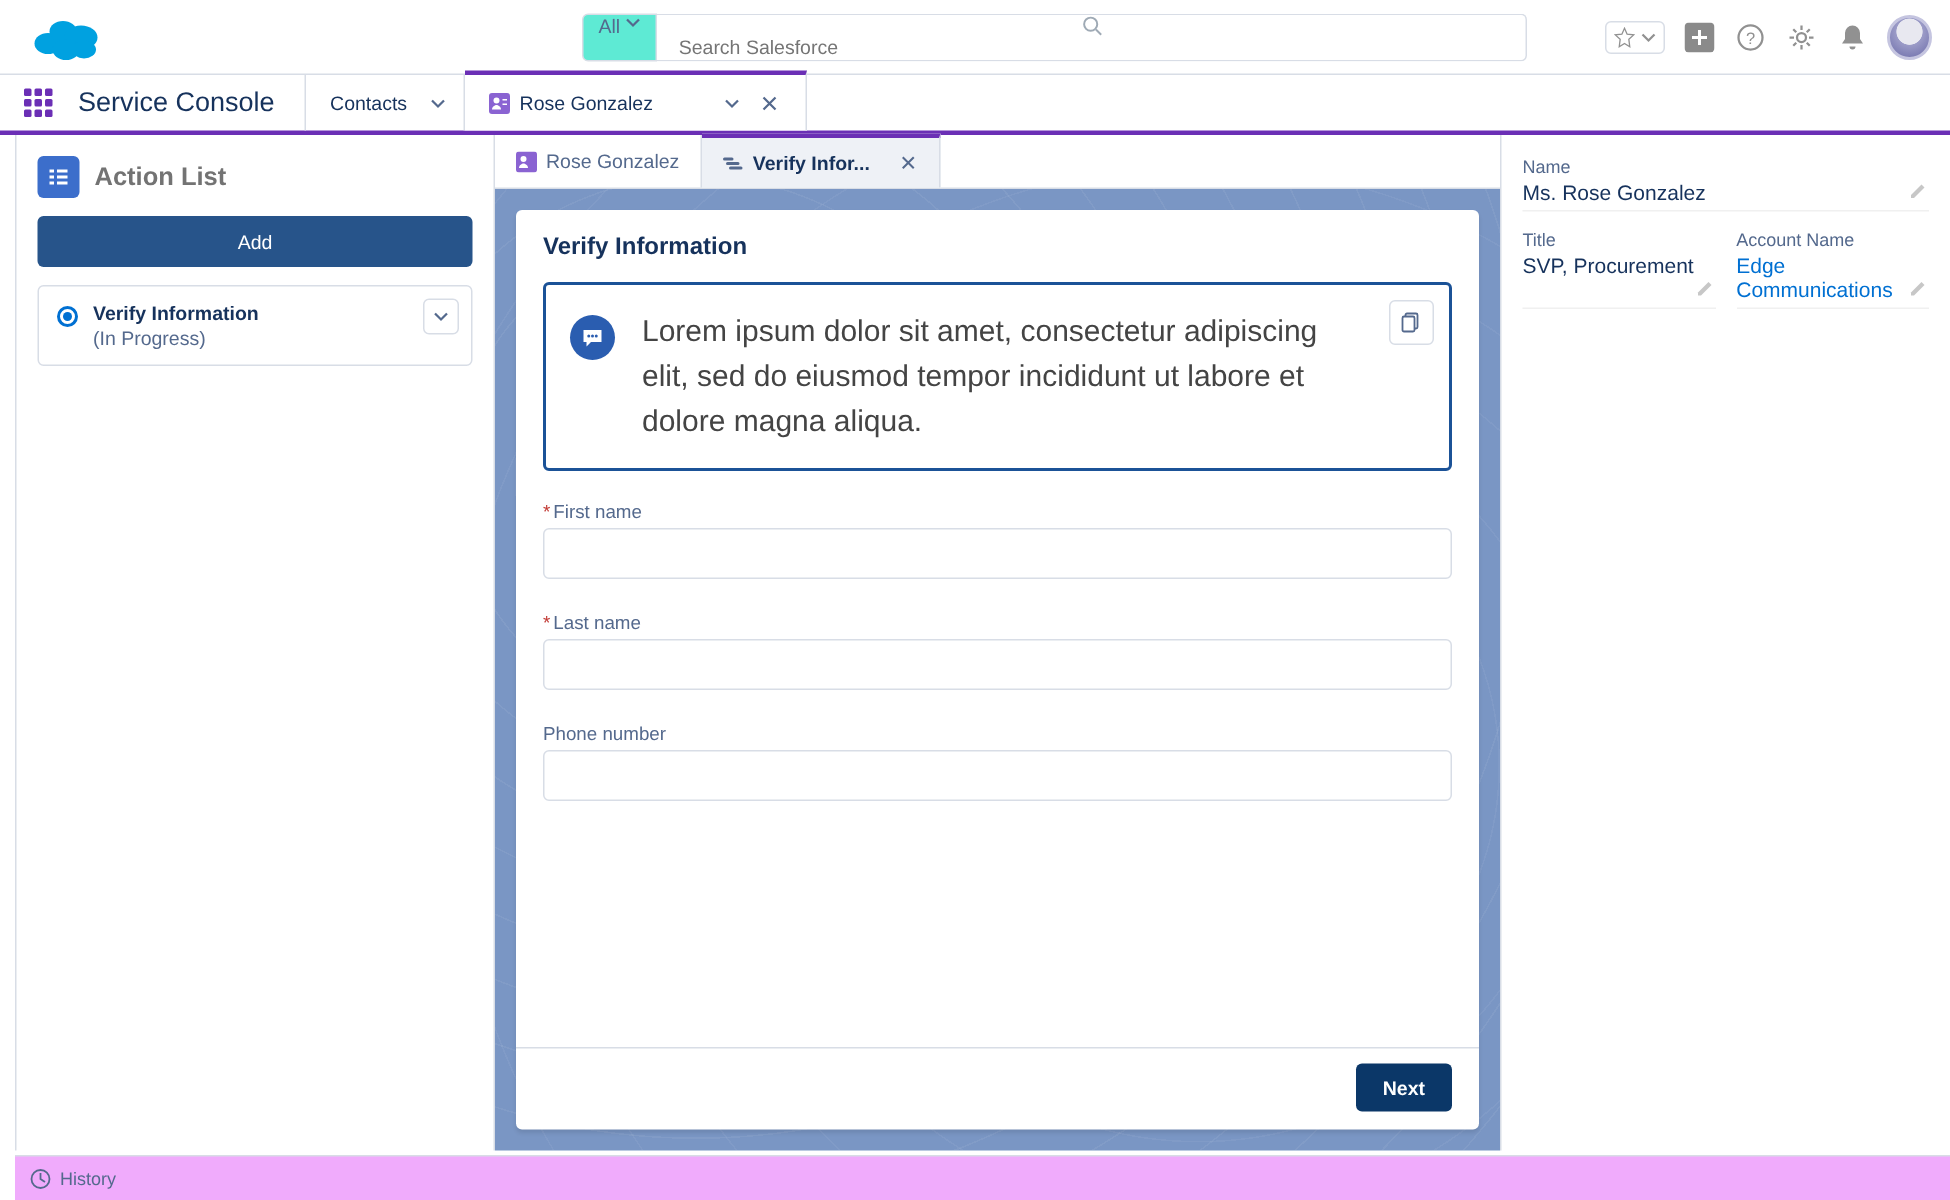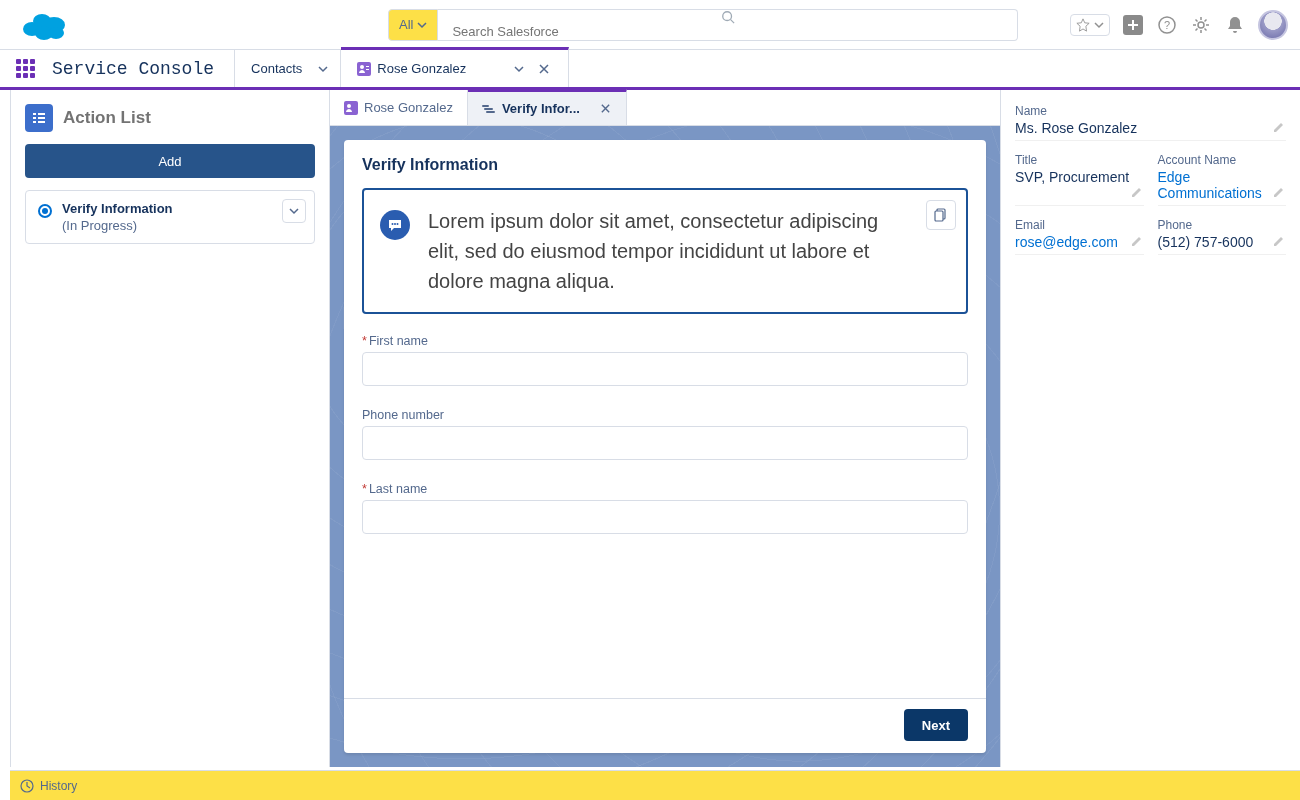--- a/index.html
+++ b/index.html
@@ -3,34 +3,34 @@
 <meta charset="utf-8">
 <style>
 * { box-sizing: border-box; margin: 0; padding: 0; }
 body { font-family: "Salesforce Sans", Arial, sans-serif; font-size: 13px; color: #16325c; background: #fff; width: 1300px; height: 800px; overflow: hidden; position: relative; }
 
 
 .global-header { height: 50px; border-bottom: 1px solid #d8dde6; display: flex; align-items: center; padding: 0 12px; }
 .logo { width: 48px; height: 32px; margin-right: 20px; margin-left: 8px; }
 .logo svg { width: 100%; height: 100%; }
 .search-wrap { display: flex; align-items: center; margin-left: 300px; }
-.scope-btn { height: 32px; border: 1px solid #d8dde6; border-radius: 4px 0 0 4px; background: #fde047; padding: 0 10px; display: flex; align-items: center; gap: 4px; cursor: pointer; font-size: 13px; color: #54698d; }
+.scope-btn { height: 32px; border: 1px solid #d8dde6; border-radius: 4px 0 0 4px; background: #5eead4; padding: 0 10px; display: flex; gap: 4px; cursor: pointer; font-size: 13px; color: #54698d; }
 .search-box { height: 32px; width: 580px; border: 1px solid #d8dde6; border-left: none; border-radius: 0 4px 4px 0; display: flex; align-items: center; padding: 0 10px; flex-direction: column; }
 .search-box input { border: none; outline: none; width: 100%; font-size: 13px; color: #54698d; margin-left: 8px; }
 .header-right { margin-left: auto; display: flex; align-items: center; gap: 12px; }
 .hicon { width: 22px; height: 22px; color: #919191; cursor: pointer; display: flex; align-items: center; justify-content: center; }
 .favorites-box { border: 1px solid #d8dde6; border-radius: 4px; padding: 3px 5px; display: flex; align-items: center; gap: 4px; }
 .avatar { width: 30px; height: 30px; border-radius: 50%; background: radial-gradient(circle at 50% 35%, #e8e8f0 40%, #9b9bc7 42%, #6b6ba8 100%); border: 2px solid #c5c5e0; }
 
 
 .nav-bar { height: 40px; border-bottom: 3px solid #6b2fb5; display: flex; align-items: stretch; padding-left: 12px; }
 .app-launcher { width: 26px; display: flex; align-items: center; justify-content: center; cursor: pointer; }
 .app-launcher .dots { display: grid; grid-template-columns: repeat(3, 5px); grid-template-rows: repeat(3, 5px); gap: 2px; }
 .app-launcher .dots span { width: 5px; height: 5px; background: #6b2fb5; border-radius: 1px; }
-.app-name { font-size: 18px; font-weight: 400; color: #16325c; display: flex; align-items: center; padding: 0 20px 0 14px; border-right: 1px solid #d8dde6; font-family: Liberation Mono, monospace; }
+.app-name { font-size: 18px; font-weight: 400; color: #16325c; display: flex; align-items: center; padding: 0 20px 0 14px; border-right: 1px solid #d8dde6; }
 .nav-tab { display: flex; align-items: center; padding: 0 16px; border-right: 1px solid #d8dde6; cursor: pointer; color: #16325c; position: relative; font-size: 13px; }
 .nav-tab.with-chev { padding-right: 6px; }
 .nav-tab .chev { width: 24px; height: 24px; display: flex; align-items: center; justify-content: center; border-left: 1px solid transparent; margin-left: 8px; }
 .nav-tab.active { border-top: 3px solid #6b2fb5; margin-top: -3px; background: #fff; }
 .nav-tab .tabicon { width: 14px; height: 14px; margin-right: 6px; }
 .nav-tab .close { width: 14px; margin-left: 8px; color: #54698d; }
 
 
 .workspace { display: flex; height: calc(800px - 50px - 43px - 30px); }
 .left-col { width: 320px; border-right: 1px solid #d8dde6; padding: 14px 14px; border-left: 1px solid #d8dde6; margin-left: 10px; }
@@ -83,21 +83,21 @@
 .details-header .menu { margin-left: auto; width: 24px; height: 24px; border: 1px solid #d8dde6; border-radius: 4px; display: flex; align-items: center; justify-content: center; cursor: pointer; }
 .drow { margin-bottom: 12px; position: relative; border-bottom: 1px solid #f0f0f0; padding-bottom: 4px; }
 .drow .dl { font-size: 12px; color: #54698d; margin-bottom: 2px; }
 .drow .dv { font-size: 14px; color: #16325c; word-break: break-word; }
 .drow .dv.link { color: #0070d2; cursor: pointer; }
 .drow .edit { position: absolute; right: 0; bottom: 6px; color: #c7c7c7; width: 14px; height: 14px; cursor: pointer; }
 .two-col { display: flex; gap: 14px; }
 .two-col > div { flex: 1; min-width: 0; }
 
 
-.footer-bar { position: absolute; bottom: 0; left: 10px; right: 0; height: 30px; border-top: 1px solid #d8dde6; display: flex; align-items: center; padding: 0 10px; background: #fde047; }
+.footer-bar { position: absolute; bottom: 0; left: 10px; right: 0; height: 30px; border-top: 1px solid #d8dde6; display: flex; align-items: center; padding: 0 10px; background: #f0abfc; }
 .footer-bar .fitem { display: flex; align-items: center; gap: 6px; color: #54698d; font-size: 12px; cursor: pointer; }
 
 svg { display: block; }
 .chevron-down { width: 10px; height: 10px; }
 </style>
 </head>
 <body>
 
 <div class="global-header">
   <div class="logo">
@@ -279,25 +279,25 @@
                   <rect x="3" y="1" width="8" height="10" rx="1" fill="none" stroke="#54698d" stroke-width="1.2"></rect>
                   <rect x="1" y="3" width="8" height="10" rx="1" fill="#fff" stroke="#54698d" stroke-width="1.2"></rect>
                 </svg>
             </div>
           </div>
           <div class="field">
             <label><span class="req">*</span><span>First name</span></label>
             <input type="text" style="">
           </div>
           <div class="field">
+            <label><span class="req">*</span><span>Last name</span></label>
+            <input type="text" style="">
+          </div>
+          <div class="field">
             <label>Phone number</label>
-            <input type="text" style="">
-          </div>
-          <div class="field">
-            <label><span class="req">*</span><span>Last name</span></label>
             <input type="text" style="">
           </div>
         </div>
         <div class="card-footer">
           <button class="next-btn">Next</button>
         </div>
       </div>
     </div>
   </div>
 
@@ -327,40 +327,20 @@
         <div class="dl">Account Name</div>
         <div class="dv link">Edge Communications</div>
         <div class="edit">
             <svg viewBox="0 0 14 14" width="14" height="14">
               <path d="M2 10l7-7 2 2-7 7H2v-2z" fill="#c7c7c7"></path>
             </svg>
           </div>
       </div>
     </div>
 
-    <div class="two-col">
-      <div class="drow">
-        <div class="dl">Email</div>
-        <div class="dv link">rose@edge.com</div>
-        <div class="edit">
-            <svg viewBox="0 0 14 14" width="14" height="14">
-              <path d="M2 10l7-7 2 2-7 7H2v-2z" fill="#c7c7c7"></path>
-            </svg>
-          </div>
-      </div>
-      <div class="drow">
-        <div class="dl">Phone</div>
-        <div class="dv">(512) 757-6000</div>
-        <div class="edit">
-            <svg viewBox="0 0 14 14" width="14" height="14">
-              <path d="M2 10l7-7 2 2-7 7H2v-2z" fill="#c7c7c7"></path>
-            </svg>
-          </div>
-      </div>
-    </div>
   </div>
 </div>
 
 <div class="footer-bar">
   <div class="fitem">
     <svg width="14" height="14" viewBox="0 0 14 14">
         <circle cx="7" cy="7" r="6" fill="none" stroke="#54698d" stroke-width="1.2"></circle>
         <path d="M7 3v4l3 2" stroke="#54698d" stroke-width="1.2" fill="none"></path>
       </svg>
     <span>History</span>

